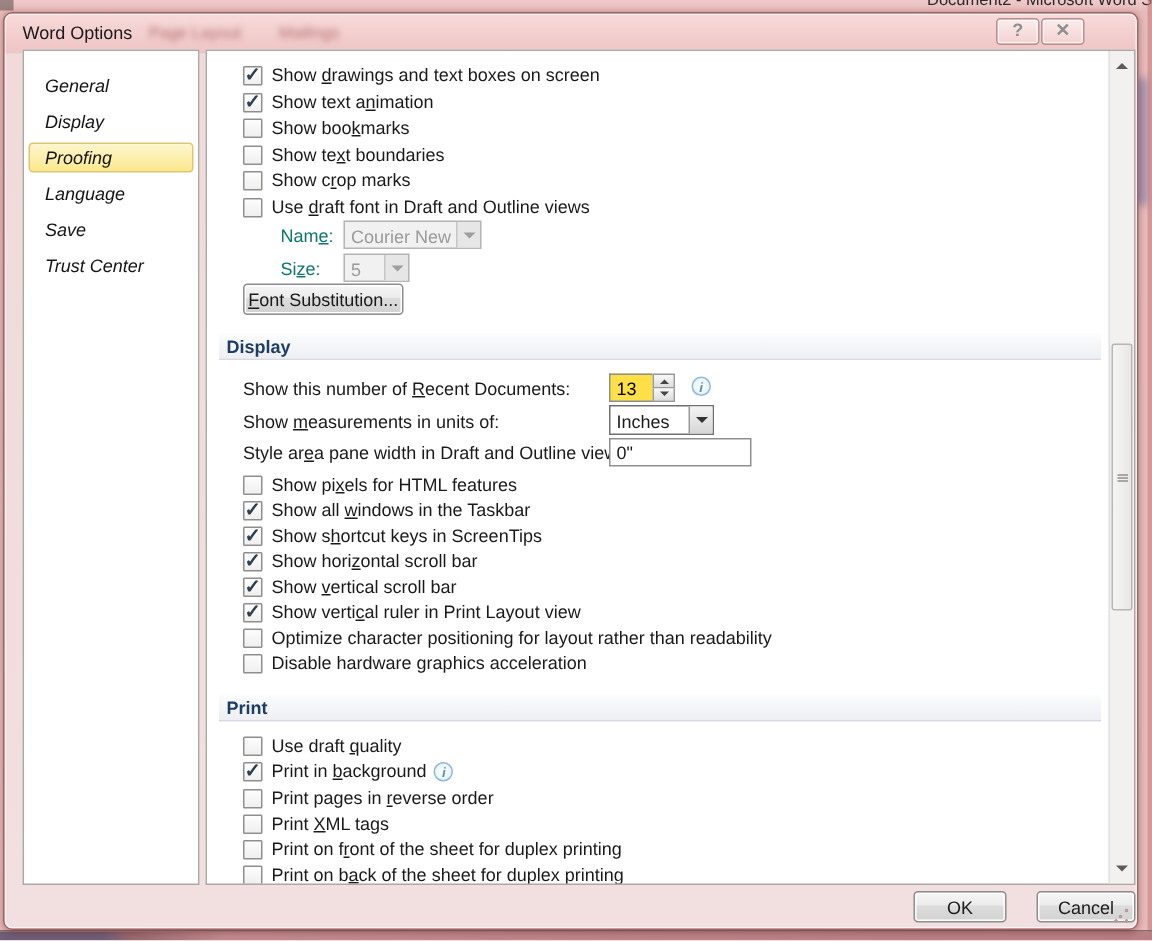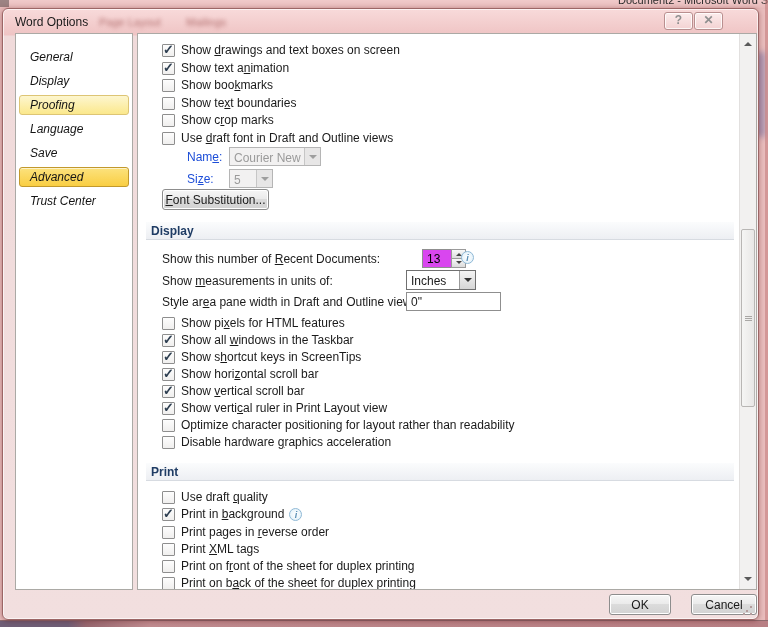--- a/index.html
+++ b/index.html
@@ -49,34 +49,34 @@
     text-align:center; line-height:12px; flex:0 0 auto; }
   .info::after { content:"i"; }
 
   
   .sect { position:absolute; left:8px; width:588px; height:18px; background:linear-gradient(#fbfcfd,#edeff3);
     border-bottom:1px solid #d7dbe1; color:#1f3c64; font-weight:bold; padding:2px 0 0 5px; }
 
   
   .field { position:absolute; height:19px; border:1px solid #8f8f8f; background:#fff; color:#1a1a1a; padding:2px 0 0 4px; }
   .flabel { position:absolute; white-space:nowrap; color:#1a1a1a; }
-  .flabel.dim { color:#1d4ed8; }
+  .flabel.dim { color:#0f766e; }
 
   .combo { position:absolute; height:20px; border:1px solid #707070; background:#fff; display:flex; }
   .combo .ctext { flex:1; padding:3px 0 0 4px; color:#1a1a1a; overflow:hidden; }
   .combo .cbtn { width:16px; border-left:1px solid #9a9a9a; background:linear-gradient(#f4f4f4,#d6d6d6);
     display:flex; align-items:center; justify-content:center; }
   .combo.disabled { border-color:#b5b5b5; background:#f2f1f1; height:19px; }
   .combo.disabled .ctext { color:#9a9a9a; }
   .combo.disabled .cbtn { background:#e7e6e6; border-left-color:#c6c6c6; }
   .arr-dn { width:0; height:0; border:4px solid transparent; border-top:4px solid #333; margin-top:4px; }
   .combo.disabled .arr-dn { border-top-color:#9e9e9e; }
 
   .spin { position:absolute; display:flex; }
-  .spin .sfield { width:29px; height:19px; border:1px solid #8f8f8f; border-right:none; background:#d946ef; padding:2px 0 0 4px;margin-left:16px; }
+  .spin .sfield { width:29px; height:19px; border:1px solid #8f8f8f; border-right:none; background:#fde047; padding:2px 0 0 4px; }
   .spin .sbtns { width:15px; height:19px; display:flex; flex-direction:column; }
   .spin .sbtn { flex:1; border:1px solid #9a9a9a; background:linear-gradient(#f8f8f8,#dcdcdc);
     display:flex; align-items:center; justify-content:center; }
   .spin .sbtn + .sbtn { border-top:none; }
   .tri-up { width:0; height:0; border:3px solid transparent; border-bottom:3px solid #444; margin-top:-2px; }
   .tri-dn { width:0; height:0; border:3px solid transparent; border-top:3px solid #444; margin-bottom:-2px; }
 
   .pushbtn { border:1px solid #8d8d8d; border-radius:3px; color:#1a1a1a; text-align:center;
     background:linear-gradient(#f6f6f6,#ebebeb 45%,#dcdcdc 46%,#d2d2d2); box-shadow:inset 0 0 0 1px #fff; cursor:default; }
   .fs-btn { position:absolute; left:24px; top:155px; width:107px; height:21px; padding-top:3px; }
@@ -122,21 +122,20 @@
     <span class="ghost-tab" style="left:183px;">Mailings</span>
     <div class="cap-btn" style="right:65px;">?</div>
     <div class="cap-btn" style="right:35px;">✕</div>
 
     <div class="panel sidebar">
       <div class="side-item">General</div>
       <div class="side-item">Display</div>
       <div class="side-item hover">Proofing</div>
       <div class="side-item">Language</div>
       <div class="side-item">Save</div>
-      <div class="side-item selected">Advanced</div>
       <div class="side-item">Trust Center</div>
     </div>
 
     <div class="panel content">
 
       <div class="crow" style="top:8px">
         <span class="cb checked"></span>
         <span class="clabel">Show <u>d</u>rawings and text boxes on screen</span>
       </div>
       <div class="crow" style="top:26px">

